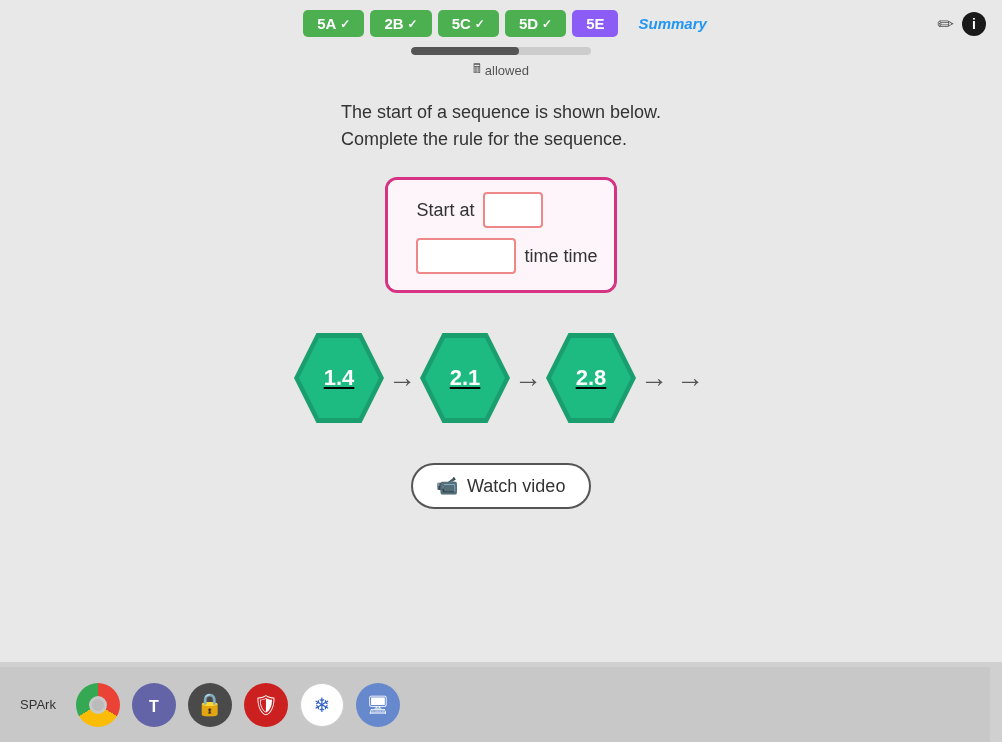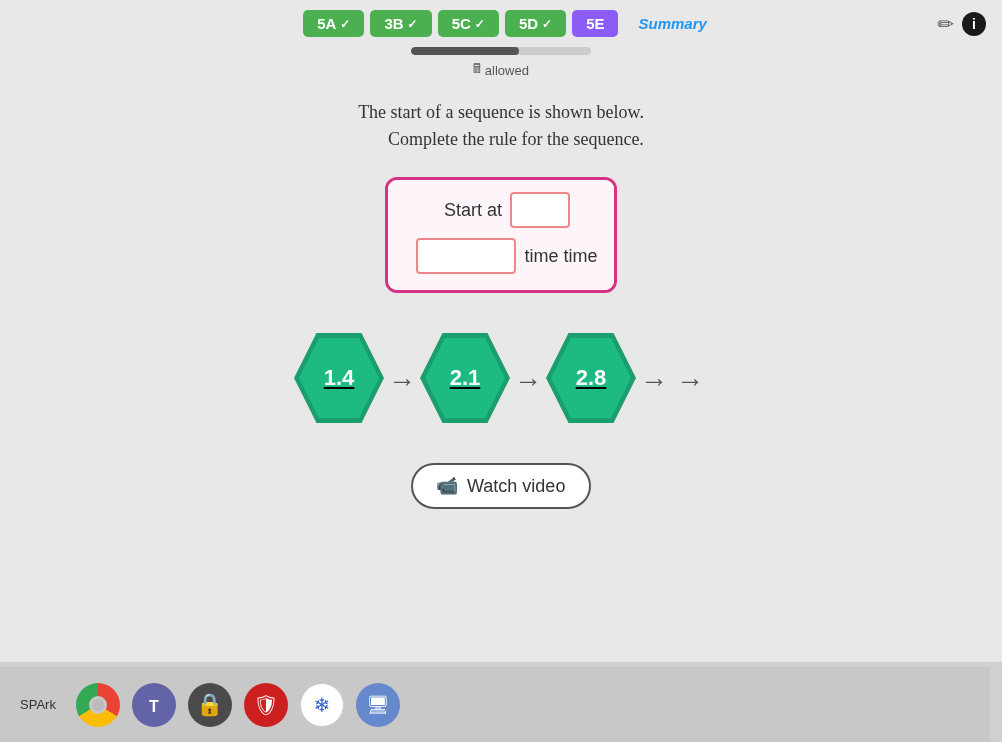--- a/index.html
+++ b/index.html
@@ -103,24 +103,23 @@
       display: flex;
       flex-direction: column;
       align-items: center;
       padding-top: 10px;
       width: 100%;
     }
 
     .instruction-text {
       font-size: 18px;
       color: #333;
-      text-align: right;
+      text-align: left;
       margin-bottom: 24px;
       line-height: 1.5;
-      font-family: Liberation Serif, serif;
     }
 
     
     .rule-box {
       border: 3px solid #d63384;
       border-radius: 12px;
       overflow: hidden;
       margin-bottom: 40px;
       min-width: 220px;
     }
@@ -135,21 +134,20 @@
       font-size: 20px;
       font-weight: bold;
     }
 
     .rule-body {
       background: #fdf5fa;
       padding: 12px 16px 16px 28px;
       display: flex;
       flex-direction: column;
       gap: 10px;
-      align-items: center;
     }
 
     .rule-row {
       display: flex;
       align-items: center;
       gap: 8px;
       font-size: 18px;
       color: #333;
     }
 
@@ -325,21 +323,21 @@
     <span class="corner-icon">✏</span>
     <span class="corner-icon" style="background:#1a1a1a;color:white;border-radius:50%;width:24px;height:24px;display:flex;align-items:center;justify-content:center;font-size:14px;font-weight:bold;">i</span>
   </div>
 
   <div class="tab-bar">
     <div class="tab completed">
       <span>5A</span>
       <span class="checkmark">✓</span>
     </div>
     <div class="tab completed">
-      <span>3B</span>
+      <span>2B</span>
       <span class="checkmark">✓</span>
     </div>
     <div class="tab completed">
       <span>5C</span>
       <span class="checkmark">✓</span>
     </div>
     <div class="tab completed">
       <span>5D</span>
       <span class="checkmark">✓</span>
     </div>

